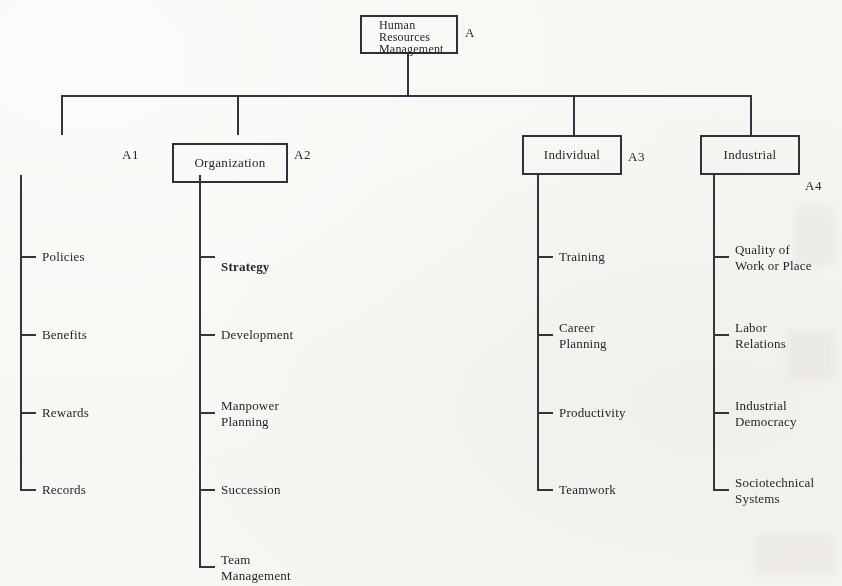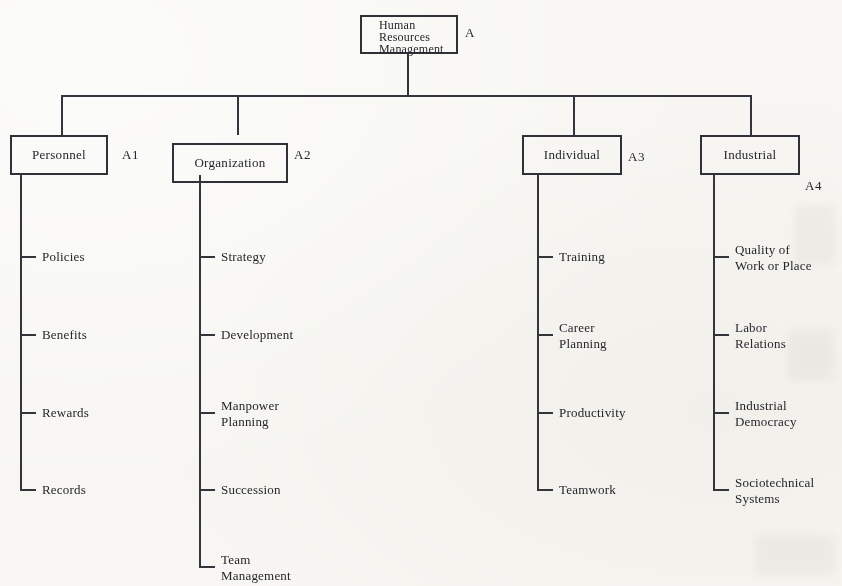--- a/index.html
+++ b/index.html
@@ -78,43 +78,40 @@
   <div class="code" style="left:465px; top:25px;">A</div>
 
   <div class="vline" style="left:407px; top:53px; height:43px;"></div>
   <div class="hline" style="left:61px; top:95px; width:691px;"></div>
   <div class="vline" style="left:61px;  top:95px; height:40px;"></div>
   <div class="vline" style="left:237px; top:95px; height:40px;"></div>
   <div class="vline" style="left:573px; top:95px; height:40px;"></div>
   <div class="vline" style="left:750px; top:95px; height:40px;"></div>
 
   <div class="branch">
-    <div class="box branch-box" style="left:10px; width:98px;">
-      <span class="box-label">Personnel</span>
-    </div>
     <div class="code" style="left:122px; top:147px;">A1</div>
   <div class="vline" style="left: 20px; top: 175px; height: 316px;"></div>
       <div class="tick" style="left: 20px; top: 256px; width: 16px;"></div>
       <div class="sub-label" style="left: 42px; top: 257px;">Policies</div>
       <div class="tick" style="left: 20px; top: 334px; width: 16px;"></div>
       <div class="sub-label" style="left: 42px; top: 335px;">Benefits</div>
       <div class="tick" style="left: 20px; top: 412px; width: 16px;"></div>
       <div class="sub-label" style="left: 42px; top: 413px;">Rewards</div>
       <div class="tick" style="left: 20px; top: 489px; width: 16px;"></div>
       <div class="sub-label" style="left: 42px; top: 490px;">Records</div>
     </div>
 
   <div class="branch">
     <div class="box branch-box" style="left:172px; width:116px;margin-top:8px;">
       <span class="box-label">Organization</span>
     </div>
     <div class="code" style="left:294px; top:147px;">A2</div>
   <div class="vline" style="left: 199px; top: 175px; height: 393px;"></div>
       <div class="tick" style="left: 199px; top: 256px; width: 16px;"></div>
-      <div class="sub-label" style="left: 221px; top: 257px;">Strategy</div>
+      <div class="sub-label" style="left: 221px; top: 267px; font-weight: bold;">Strategy</div>
       <div class="tick" style="left: 199px; top: 334px; width: 16px;"></div>
       <div class="sub-label" style="left: 221px; top: 335px;">Development</div>
       <div class="tick" style="left: 199px; top: 412px; width: 16px;"></div>
       <div class="sub-label" style="left: 221px; top: 413px;">Manpower
 Planning</div>
       <div class="tick" style="left: 199px; top: 489px; width: 16px;"></div>
       <div class="sub-label" style="left: 221px; top: 490px;">Succession</div>
       <div class="tick" style="left: 199px; top: 566px; width: 16px;"></div>
       <div class="sub-label" style="left: 221px; top: 567px;">Team
 Management</div>

